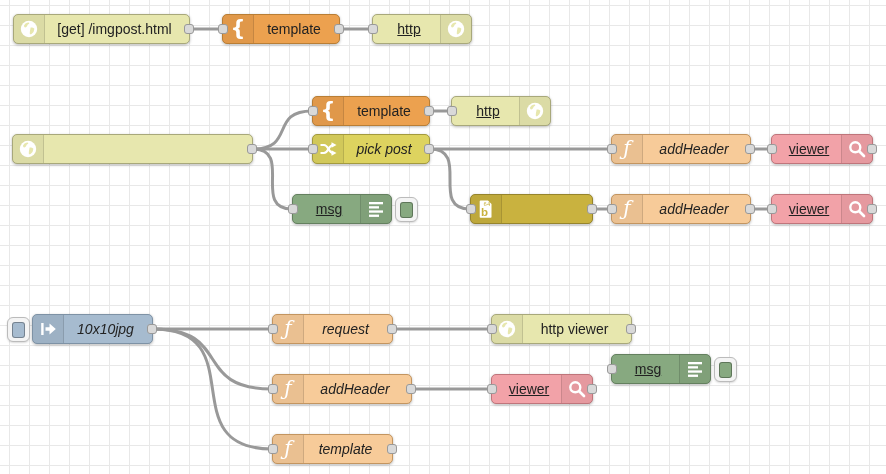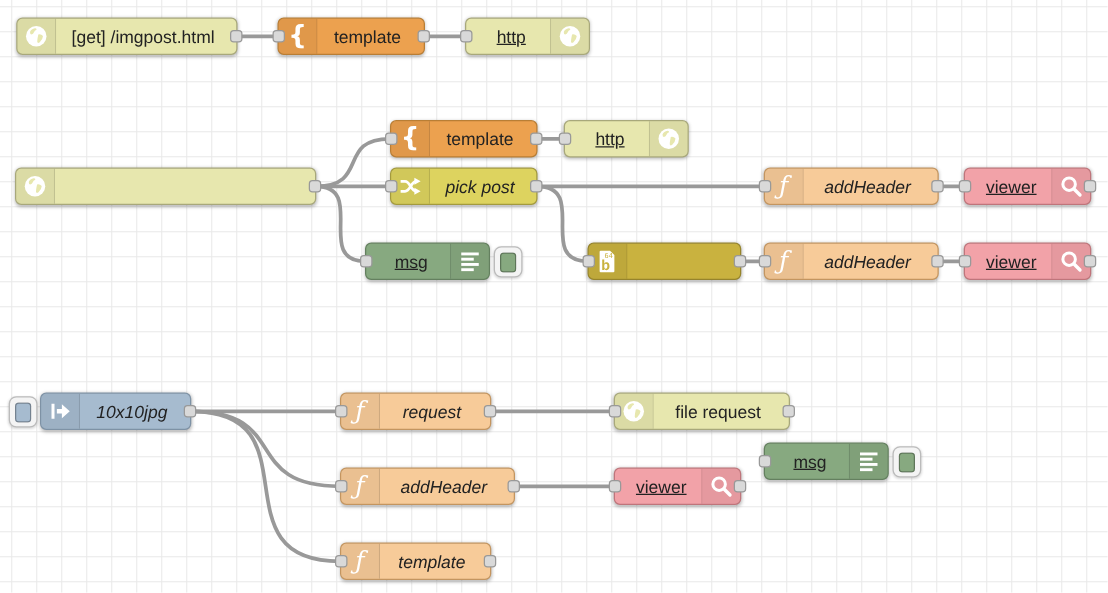--- a/index.html
+++ b/index.html
@@ -218,21 +218,21 @@
       <div class="port port-out"></div>
     </div>
     <div class="node" style="left: 491px; top: 314px; width: 141px; background: rgb(231, 231, 174); border-color: rgb(168, 168, 123);">
       <div class="icon-region icon-left">
         <svg width="20" height="20" viewBox="0 0 20 20">
           <circle cx="10" cy="10" r="8.2" fill="#fff"></circle>
           <path d="M5 6.5 Q6 4 9 3.6 Q10.6 3.5 10.2 4.8 Q8.6 5.4 8.2 6.8 Q7.6 8.4 6.2 8.6 Q5 8.6 5 6.5 Z" fill="#e7e7ae"></path>
           <path d="M11.6 8.6 Q13.8 8 15.4 9.8 Q15.2 12.8 12.8 14.8 Q11 16 10.8 14.4 Q10.8 12.4 11.2 10.8 Q11.5 9.6 11.6 8.6 Z" fill="#e7e7ae"></path>
         </svg>
       </div>
-      <div class="node-label lbl-after-icon">file request</div>
+      <div class="node-label lbl-after-icon">http viewer</div>
       <div class="port port-in"></div>
       <div class="port port-out"></div>
     </div>
     <div class="node" style="left: 272px; top: 374px; width: 140px; background: rgb(247, 203, 153); border-color: rgb(195, 149, 96);">
       <div class="icon-region icon-left">
         <span class="glyph fglyph">ƒ</span>
       </div>
       <div class="node-label lbl-after-icon italic">addHeader</div>
       <div class="port port-in"></div>
       <div class="port port-out"></div>

